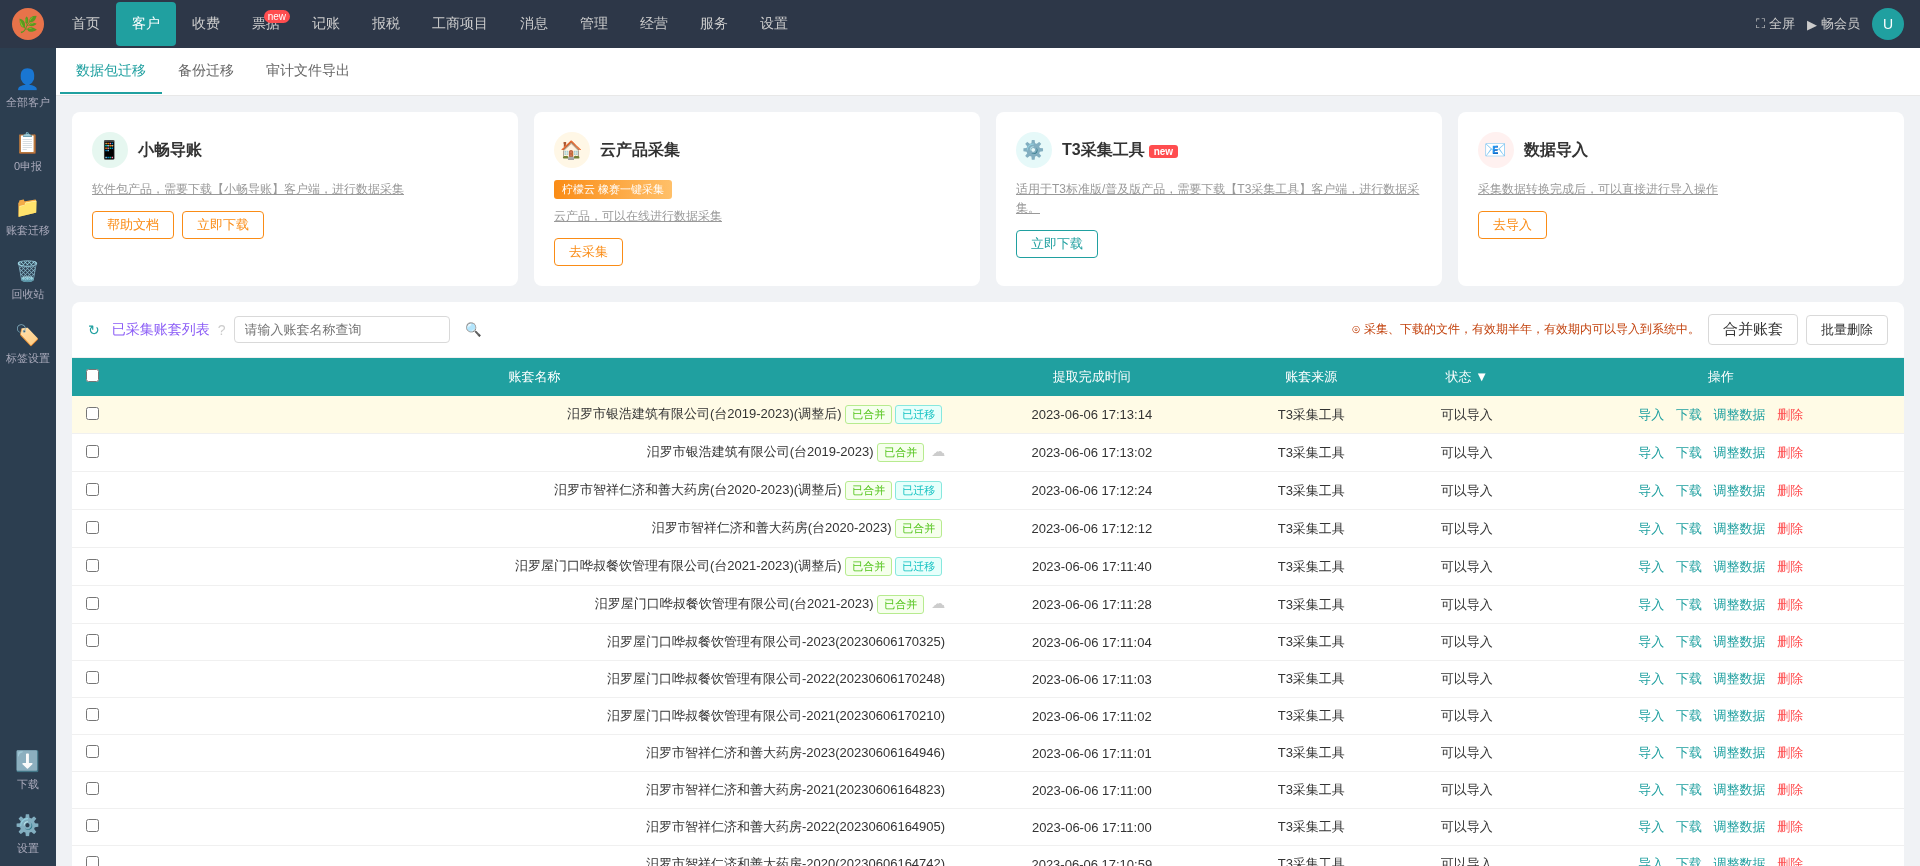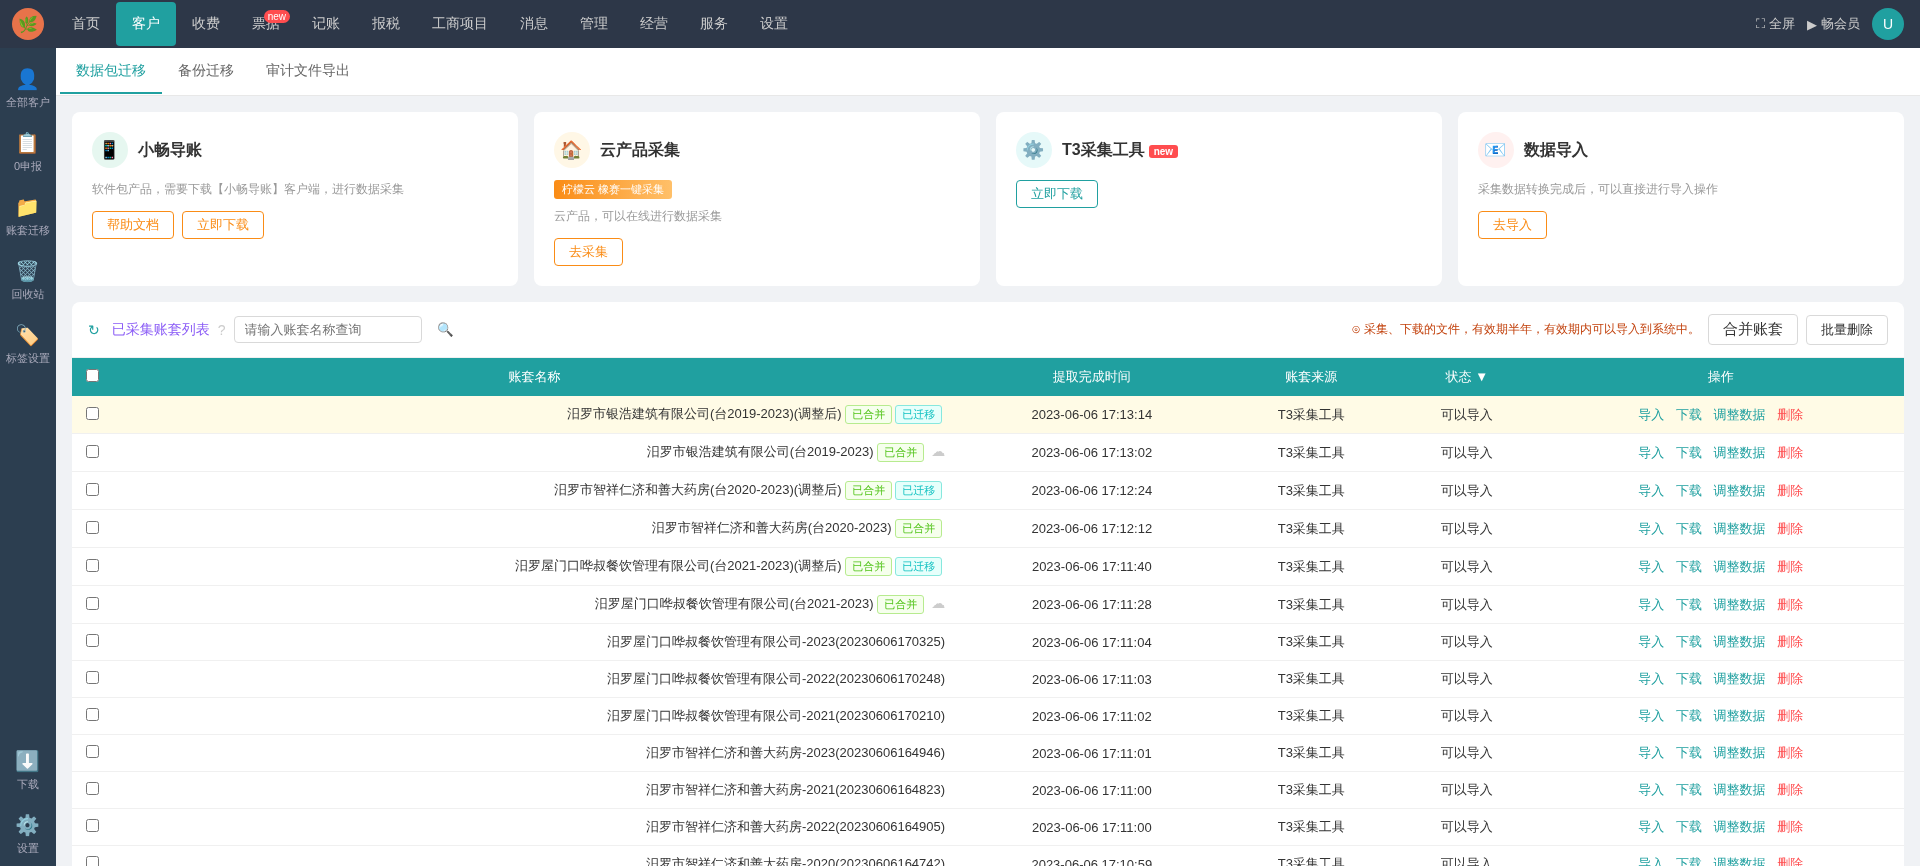--- a/index.html
+++ b/index.html
@@ -43,32 +43,32 @@
     .card-title-row { display: flex; align-items: center; gap: 10px; margin-bottom: 12px; }
     .card-icon { width: 36px; height: 36px; border-radius: 50%; display: flex; align-items: center; justify-content: center; font-size: 18px; }
     .card-icon.green { background: #e6f7f0; color: #20c997; }
     .card-icon.orange { background: #fff7e6; color: #fa8c16; }
     .card-icon.teal { background: #e6f9f9; color: #20a0a0; }
     .card-icon.red { background: #fff1f0; color: #ff4d4f; }
     .card-title { font-size: 16px; font-weight: 600; color: #333; }
     .card-new-badge { background: #ff4d4f; color: white; font-size: 10px; padding: 1px 5px; border-radius: 3px; margin-left: 4px; }
     .card-badge-row { display: flex; gap: 6px; margin-bottom: 8px; }
     .orange-badge { background: linear-gradient(90deg, #fa8c16, #ffc069); color: white; font-size: 11px; padding: 2px 8px; border-radius: 3px; }
-    .card-desc { font-size: 12px; color: #999; line-height: 1.6; margin-bottom: 12px; }
+    .card-desc { font-size: 12px; color: #999; line-height: 1.6; margin-bottom: 12px; text-decoration: underline; }
     .card-actions { display: flex; gap: 8px; margin-top: 8px; }
     .btn-outline { border: 1px solid #fa8c16; color: #fa8c16; background: #fff; padding: 4px 14px; border-radius: 4px; cursor: pointer; font-size: 13px; }
     .btn-outline.teal { border-color: #20a0a0; color: #20a0a0; }
 
     
     .list-section { background: #fff; border-radius: 8px; padding: 0; }
     .list-header { display: flex; align-items: center; justify-content: space-between; padding: 12px 16px; border-bottom: 1px solid #f0f0f0; }
     .list-header-left { display: flex; align-items: center; gap: 8px; }
     .list-title { font-size: 14px; font-weight: 500; color: #8b5cf6; }
     .help-icon { color: #ccc; cursor: pointer; font-size: 14px; }
-    .search-input { border: 1px solid #d9d9d9; border-radius: 4px; padding: 5px 10px; font-size: 13px; width: 188px; outline: none; }
+    .search-input { border: 1px solid #d9d9d9; border-radius: 4px; padding: 5px 10px; font-size: 13px; width: 216px; outline: none; }
     .search-btn { background: transparent; border: none; color: #999; cursor: pointer; padding: 5px 8px; }
     .list-header-right { display: flex; align-items: center; gap: 8px; }
     .notice-text { font-size: 12px; color: #c2410c; }
     .btn-merge { background: #fff; border: 1px solid #d9d9d9; color: #333; padding: 5px 14px; border-radius: 4px; cursor: pointer; font-size: 15px; }
     .btn-delete-all { background: #fff; border: 1px solid #d9d9d9; color: #333; padding: 5px 14px; border-radius: 4px; cursor: pointer; font-size: 13px; }
     .reload-icon { color: #20a0a0; cursor: pointer; font-size: 14px; margin-right: 4px; }
 
     
     .data-table { width: 100%; border-collapse: collapse; }
     .data-table thead tr { background: #20a0a0; color: #fff; }
@@ -197,20 +197,21 @@
     <div class="card-actions">
               <button class="btn-outline">去采集</button>
             </div>
   </div>
           <div class="card">
     <div class="card-title-row">
       <div class="card-icon teal">⚙️</div>
       <span class="card-title">T3采集工具<span class="card-new-badge">new</span></span>
     </div>
 
+    <p class="card-desc">适用于T3标准版/普及版产品，需要下载【T3采集工具】客户端，进行数据采集。</p>
     <div class="card-actions">
               <button class="btn-outline teal">立即下载</button>
             </div>
   </div>
           <div class="card">
     <div class="card-title-row">
       <div class="card-icon red">📧</div>
       <span class="card-title">数据导入</span>
     </div>
 

